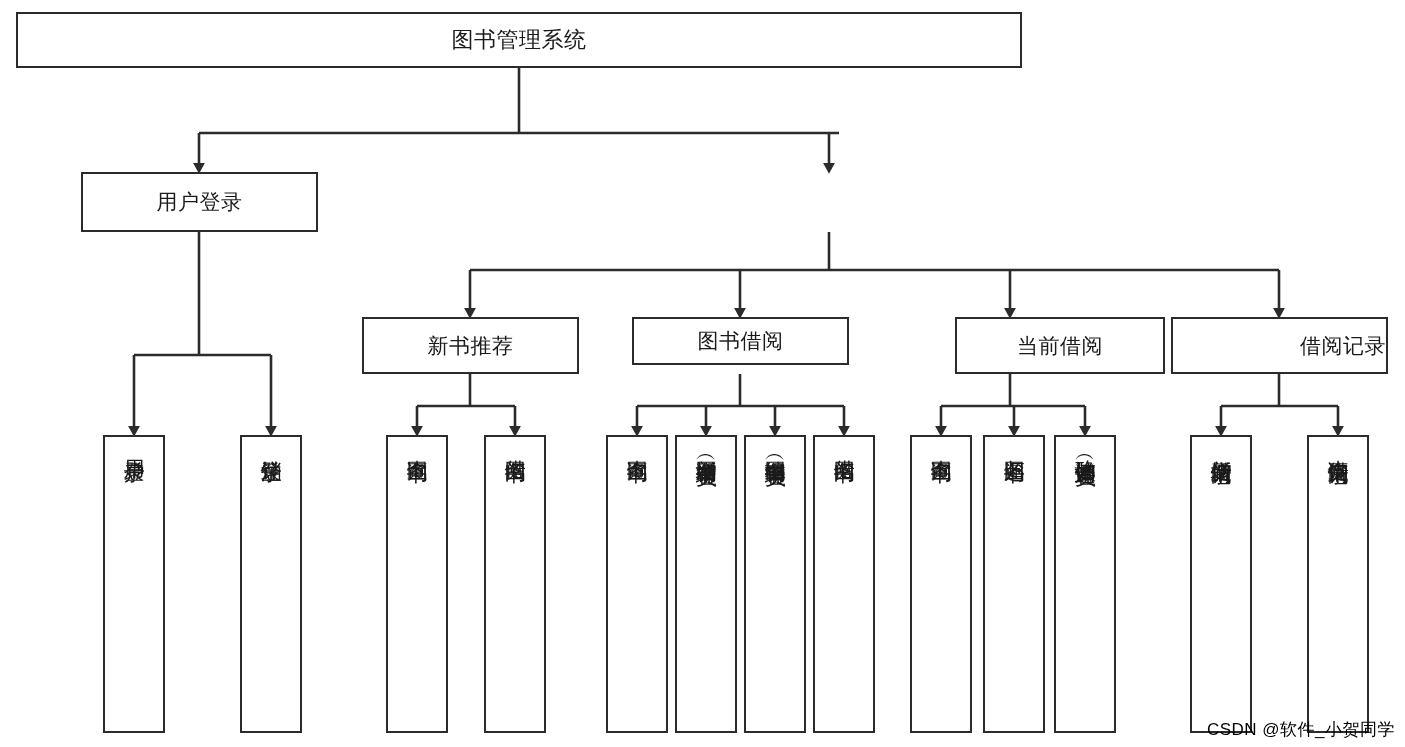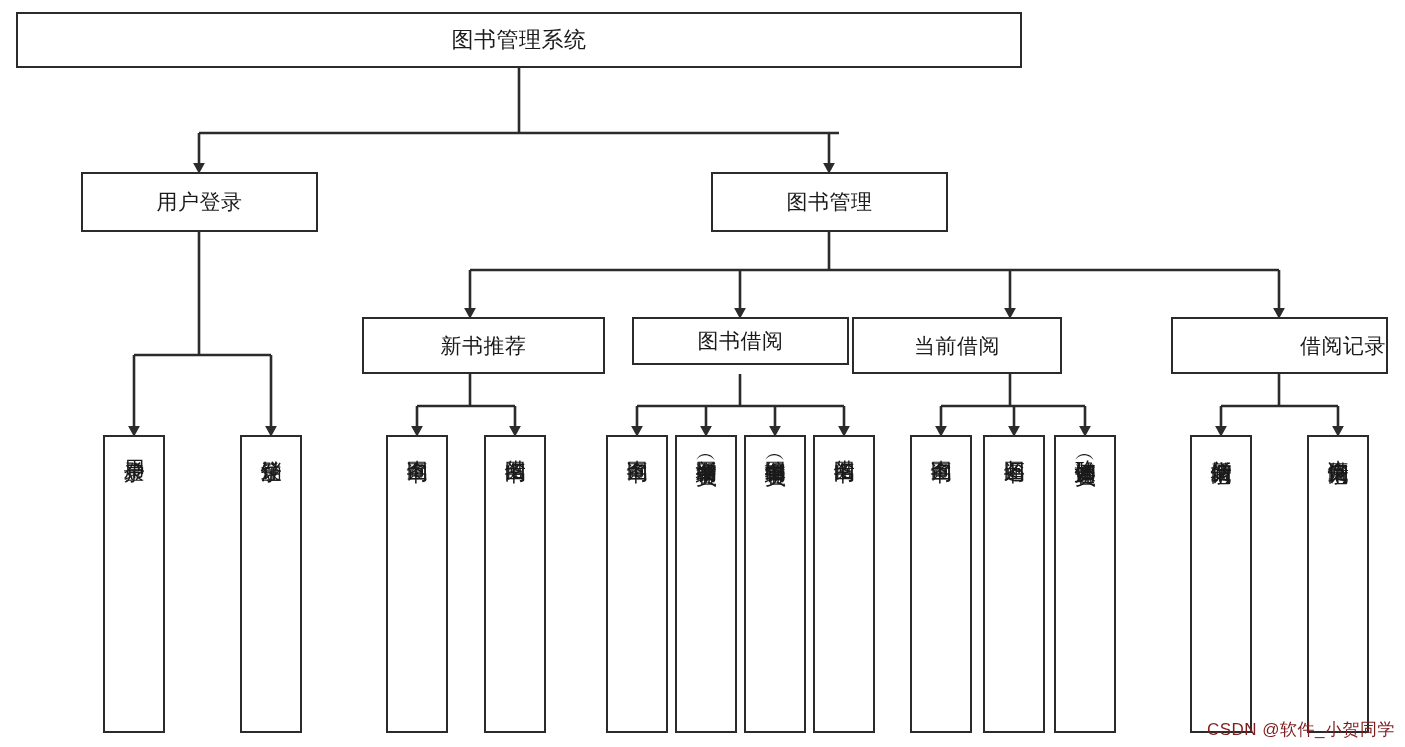--- a/index.html
+++ b/index.html
@@ -60,21 +60,21 @@
     font-size: 21px;
     line-height: 1.08;
     letter-spacing: 1px;
     max-height: 100%;
   }
   #watermark {
     position: absolute;
     right: 10px;
     bottom: 6px;
     font-size: 17px;
-    color: #7f1d1d;
+    color: #000000;
     letter-spacing: 0.5px;
     z-index: 5;
     white-space: nowrap;
     font-family: "Liberation Sans", "DejaVu Sans", sans-serif;
   }
 </style>
 </head>
 <body>
 
 <div id="canvas">
@@ -130,31 +130,28 @@
     </g>
   </svg>
 
   <div class="node root horizontal" style="left: 16px; top: 12px; width: 1006px; height: 56px;">
     <span class="node-label">图书管理系统</span>
   </div>
 
   <div class="node horizontal" style="left: 81px; top: 172px; width: 237px; height: 60px;">
     <span class="node-label">用户登录</span>
   </div>
-  <div class="node horizontal" style="left: 711px; top: 172px; width: 237px; height: 60px;">
-    <span class="node-label">图书管理</span>
-  </div>
 
-  <div class="node horizontal" style="left: 362px; top: 317px; width: 243px; height: 57px;">
+  <div class="node horizontal" style="left: 362px; top: 317px; width: 217px; height: 57px;">
     <span class="node-label">新书推荐</span>
   </div>
   <div class="node horizontal" style="left: 632px; top: 317px; width: 217px; height: 48px;">
     <span class="node-label">图书借阅</span>
   </div>
-  <div class="node horizontal" style="left: 852px; top: 317px; width: 210px; height: 57px;">
+  <div class="node horizontal" style="left: 955px; top: 317px; width: 210px; height: 57px;">
     <span class="node-label">当前借阅</span>
   </div>
   <div class="node horizontal" style="left: 1171px; top: 317px; width: 217px; height: 57px; justify-content: flex-end;">
     <span class="node-label">借阅记录</span>
   </div>
 
   <div class="node vertical" style="left: 103px; top: 435px; width: 62px; height: 298px;">
     <span class="node-label">用户登录</span>
   </div>
   <div class="node vertical" style="left: 240px; top: 435px; width: 62px; height: 298px;">

